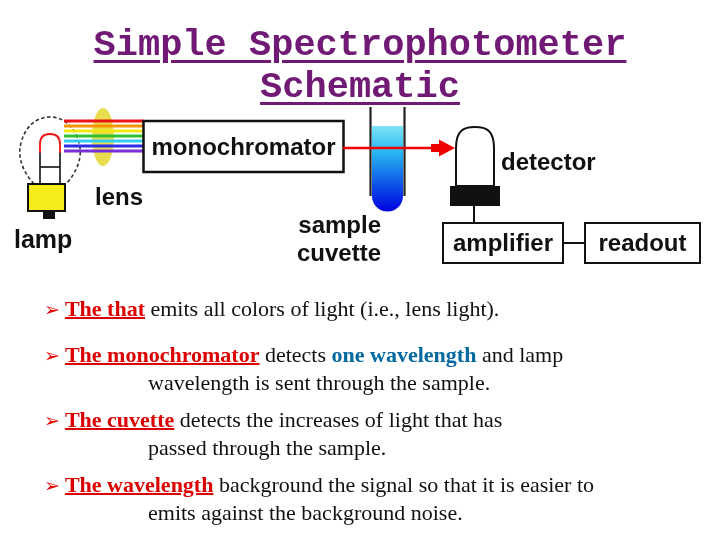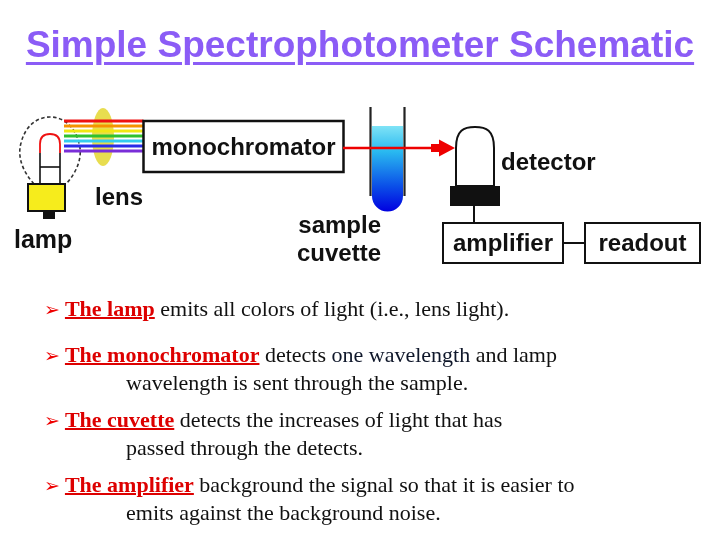--- a/index.html
+++ b/index.html
@@ -2,43 +2,43 @@
 <html><head>
 <meta charset="utf-8">
 <style>
   html,body{margin:0;padding:0;}
   body{
     width:720px;height:540px;position:relative;background:#ffffff;
     font-family:"Liberation Serif",serif;overflow:hidden;
   }
   .slide-title{
     position:absolute;top:24px;left:0;right:0;text-align:center;
-    font-family:Liberation Sans, sans-serif;font-weight:bold;font-size:37px;
-    color:#8b5cf6;text-decoration:underline;text-decoration-thickness:3px;
+    font-family:Liberation Mono, monospace;font-weight:bold;font-size:37px;
+    color:#701a75;text-decoration:underline;text-decoration-thickness:3px;
     text-underline-offset:5px;letter-spacing:0px;
   }
   .diagram-svg{position:absolute;top:95px;left:0;}
   .svg-label{
     font-family:"Liberation Sans",sans-serif;font-weight:bold;fill:#111111;
   }
   .bullet{
     position:absolute;left:44px;width:650px;
     font-size:22px;line-height:27px;color:#111111;
   }
   .b-line1{white-space:nowrap;}
-  .b-line2{margin-left:82px;white-space:nowrap;}
+  .b-line2{margin-left:104px;white-space:nowrap;}
   .marker{
     color:#EE0000;font-family:"DejaVu Sans",sans-serif;font-size:19px;
     margin-right:5px;
   }
   .lead{
     color:#DD0000;font-weight:bold;text-decoration:underline;
     text-decoration-thickness:2px;
   }
-  .hl{color:#0f172a;font-weight:normal;}
+  .hl{color:#0369a1;font-weight:bold;}
 </style>
 </head>
 <body>
 
 <div class="slide-title">Simple Spectrophotometer Schematic</div>
 
 <svg class="diagram-svg" width="720" height="185" viewBox="0 95 720 185" xmlns="http://www.w3.org/2000/svg">
   <defs>
     <linearGradient id="liq" x1="0" y1="0" x2="0" y2="1">
       <stop offset="0%" stop-color="#7FE3F6"></stop>
@@ -89,36 +89,36 @@
 
   <text class="svg-label" x="14" y="248" font-size="25">lamp</text>
   <text class="svg-label" x="95" y="205" font-size="24">lens</text>
   <text class="svg-label" x="381" y="233" font-size="24" text-anchor="end">sample</text>
   <text class="svg-label" x="381" y="261" font-size="24" text-anchor="end">cuvette</text>
   <text class="svg-label" x="501" y="170" font-size="24">detector</text>
 </svg>
 
 <div class="bullet" style="top:295px">
   <div class="b-line1">
-    <span class="marker">➢</span><span class="lead">The lamp</span><span> emits all colors of light (i.e., lens light).</span>
+    <span class="marker">➢</span><span class="lead">The that</span><span> emits all colors of light (i.e., lens light).</span>
   </div>
 </div>
 
 <div class="bullet" style="top:341px">
   <div class="b-line1">
     <span class="marker">➢</span><span class="lead">The monochromator</span><span> detects </span><span class="hl">one wavelength</span><span> and lamp</span>
   </div>
   <div class="b-line2">wavelength is sent through the sample.</div>
 </div>
 
 <div class="bullet" style="top:406px">
   <div class="b-line1">
     <span class="marker">➢</span><span class="lead">The cuvette</span><span> detects the increases of light that has</span>
   </div>
-  <div class="b-line2">passed through the detects.</div>
+  <div class="b-line2">passed through the sample.</div>
 </div>
 
 <div class="bullet" style="top:471px">
   <div class="b-line1">
-    <span class="marker">➢</span><span class="lead">The amplifier</span><span> background the signal so that it is easier to</span>
+    <span class="marker">➢</span><span class="lead">The wavelength</span><span> background the signal so that it is easier to</span>
   </div>
   <div class="b-line2">emits against the background noise.</div>
 </div>
 
 </body></html>

